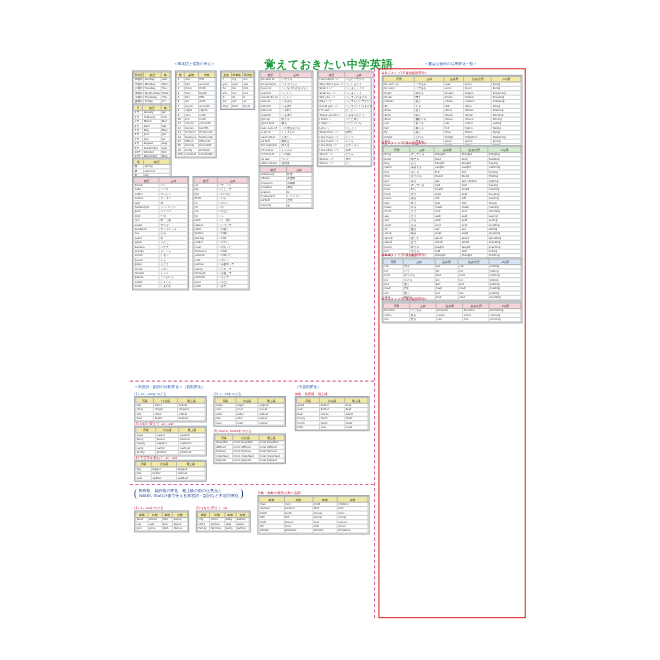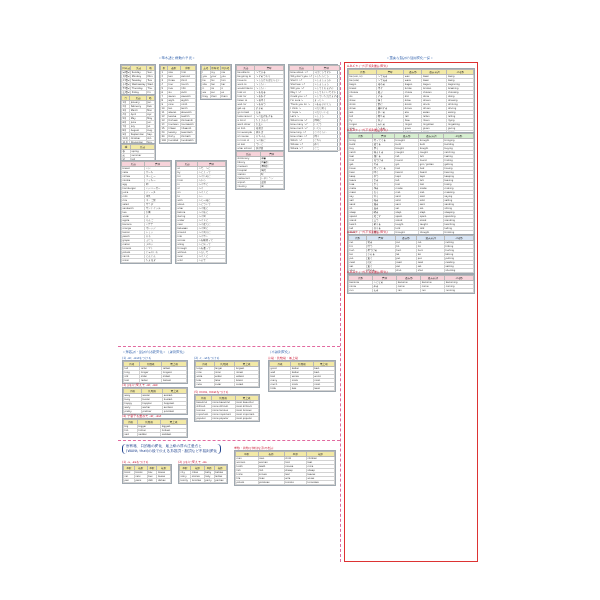--- a/index.html
+++ b/index.html
@@ -19,20 +19,21 @@
   .dash-v { position: absolute; border-left: 1px dashed #e26aa0; }
   .dash-h { position: absolute; border-top: 1px dashed #e26aa0; }
   .box-red { position: absolute; border: 0.6px solid #d33; }
   .callout { position: absolute; font-size: 3.6px; color: #1c3f8c; line-height: 5px; border-left: 1px solid #1c3f8c; border-right: 1px solid #1c3f8c; border-radius: 4px; padding: 0 3px; }
 </style>
 </head>
 <body>
 
 <div class="poster">
 
+  <div class="title">覚えておきたい中学英語</div>
   <div class="subhead" style="left:40px;top:6px;">＜基本語と複数の単元＞</div>
   <div class="subhead" style="left:268px;top:6px;">＜重要な動詞の活用変化一覧＞</div>
 
   <div class="dash-v" style="left:222px;top:12px;height:500px;"></div>
   <div class="dash-h" style="left:0;top:296px;width:222px;"></div>
   <div class="dash-h" style="left:0;top:390px;width:222px;"></div>
 
   <div class="tbl" style="left:2px;top:14px;width:36px;">
     <table>
         <thead>

